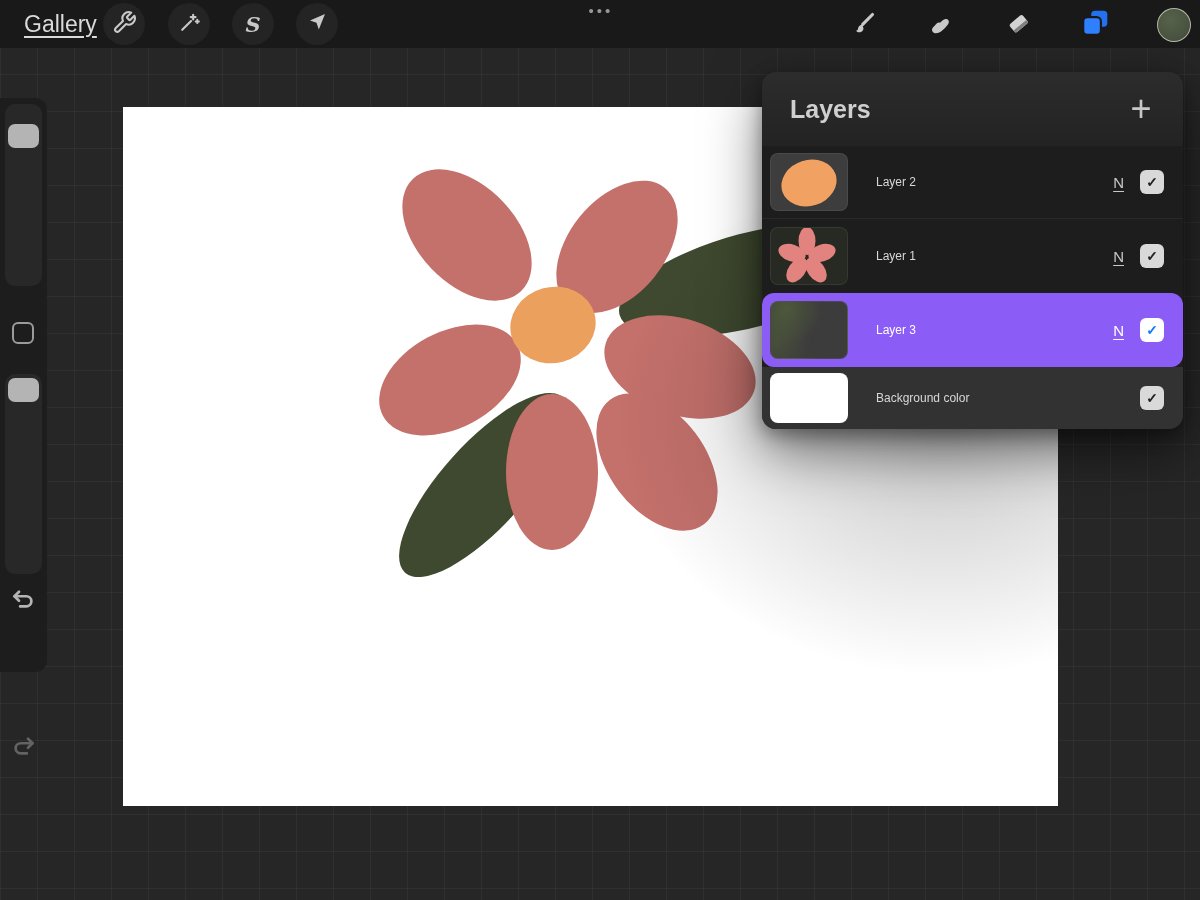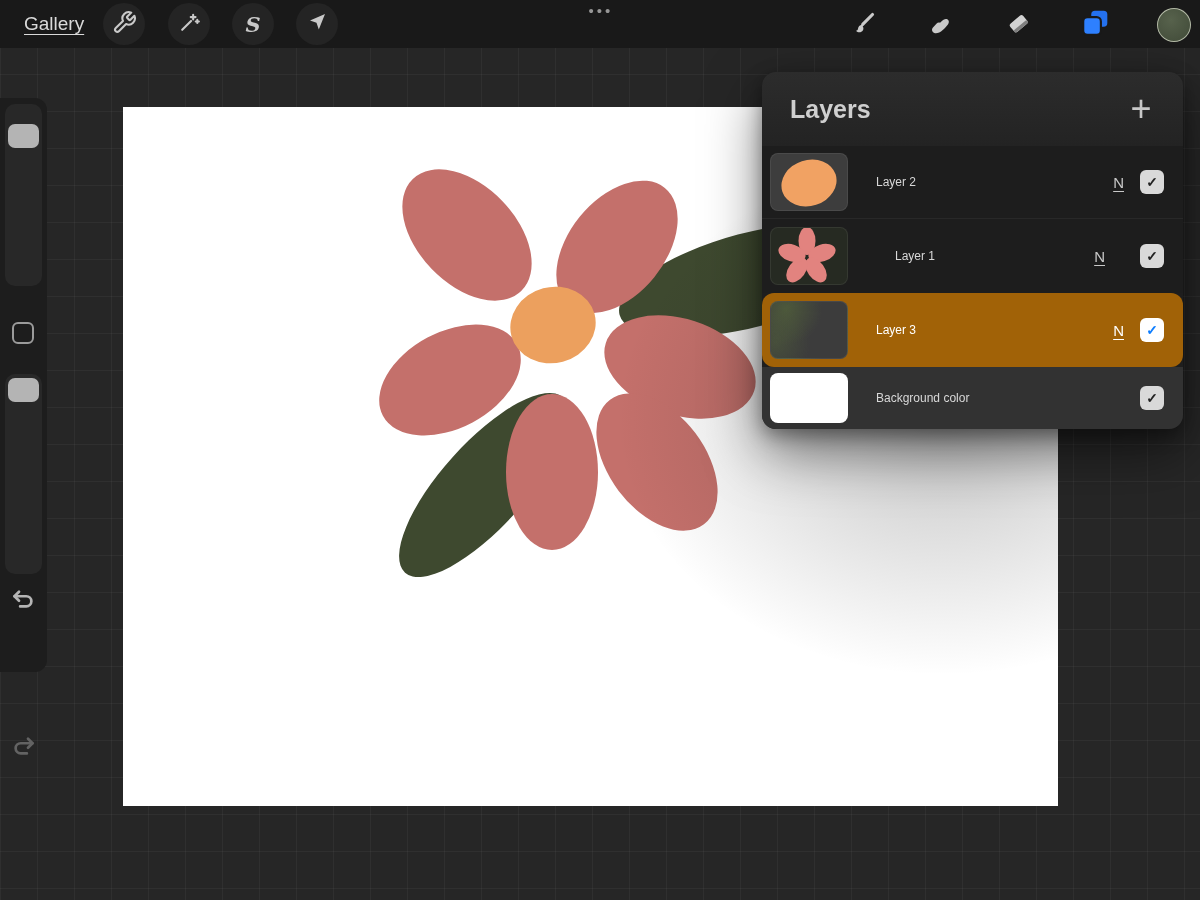--- a/index.html
+++ b/index.html
@@ -8,21 +8,21 @@
     font-family:"Liberation Sans",sans-serif;
     background-color:#262626;
     background-image:
       linear-gradient(rgba(255,255,255,.04) 1px, transparent 1px),
       linear-gradient(90deg, rgba(255,255,255,.04) 1px, transparent 1px);
     background-size:37px 37px;
   }
   
   .topbar{position:absolute;left:0;top:0;width:1200px;height:48px;background:#191919;z-index:30;}
   .gallery{position:absolute;left:24px;top:0;height:48px;display:flex;align-items:center;
-    color:#dadada;font-size:19px;text-decoration:underline;text-underline-offset:4px;cursor:pointer;}
+    color:#dadada;font-size:23px;text-decoration:underline;text-underline-offset:4px;cursor:pointer;}
   .tool-circle{position:absolute;top:3px;width:42px;height:42px;border-radius:50%;
     background:#242424;display:flex;align-items:center;justify-content:center;cursor:pointer;}
   .right-tool{position:absolute;top:7px;width:36px;height:36px;display:flex;align-items:center;justify-content:center;cursor:pointer;}
   .dots{position:absolute;left:576px;top:2px;width:50px;text-align:center;color:#969696;
     font-size:15px;letter-spacing:3px;cursor:pointer;}
   .swatch{width:34px;height:34px;border-radius:50%;
     background:radial-gradient(circle at 40% 35%, #57624c, #46503d 75%);
     border:1.5px solid rgba(215,220,200,.75);box-sizing:border-box;}
   
   .sidebar{position:absolute;left:0;top:98px;width:47px;height:574px;background:#1d1d1d;
@@ -44,22 +44,22 @@
     border-radius:14px;z-index:25;display:flex;flex-direction:column;overflow:hidden;
     box-shadow:0 22px 55px rgba(0,0,0,.5), 0 6px 18px rgba(0,0,0,.35);}
   .panel-header{height:74px;flex:0 0 74px;display:flex;align-items:center;
     background:linear-gradient(#2c2c2c,#232323);position:relative;}
   .panel-title{color:#cfcfcf;font-size:25px;font-weight:bold;margin-left:28px;}
   .addbtn{position:absolute;right:20px;top:0;height:74px;width:44px;display:flex;align-items:center;
     justify-content:center;color:#c8c8c8;font-size:36px;font-weight:100;cursor:pointer;line-height:1;}
   .row{display:flex;align-items:center;background:#1d1d1d;position:relative;cursor:pointer;}
   .row + .row{border-top:1px solid rgba(255,255,255,.05);}
   .row.r0{flex:0 0 72px;}
-  .row.r1{flex:0 0 74px;gap:19px;}
-  .row.r2{flex:0 0 74px;background:#a16207;border-radius:12px;border-top:none;}
+  .row.r1{flex:0 0 74px;}
+  .row.r2{flex:0 0 74px;background:#8b5cf6;border-radius:12px;border-top:none;}
   .row.r3{flex:1;background:#323232;border-top:none;}
   .thumb{width:78px;height:58px;border-radius:8px;margin-left:8px;flex:0 0 78px;
     border:1px solid rgba(255,255,255,.07);box-sizing:border-box;overflow:hidden;position:relative;cursor:pointer;}
   .thumb-l2{background:#3d3d3d;}
   .thumb-l1{background:#262a22;}
   .thumb-l3{background:
       radial-gradient(circle at 20% 12%, rgba(88,108,58,.6), transparent 46%),
       radial-gradient(circle at 6% 72%, rgba(88,108,58,.4), transparent 42%), #3c3c3c;}
   .thumb-bg{background:#ffffff;height:50px;border:none;}
   .lname{color:#d8d8d8;font-size:12px;margin-left:28px;}

